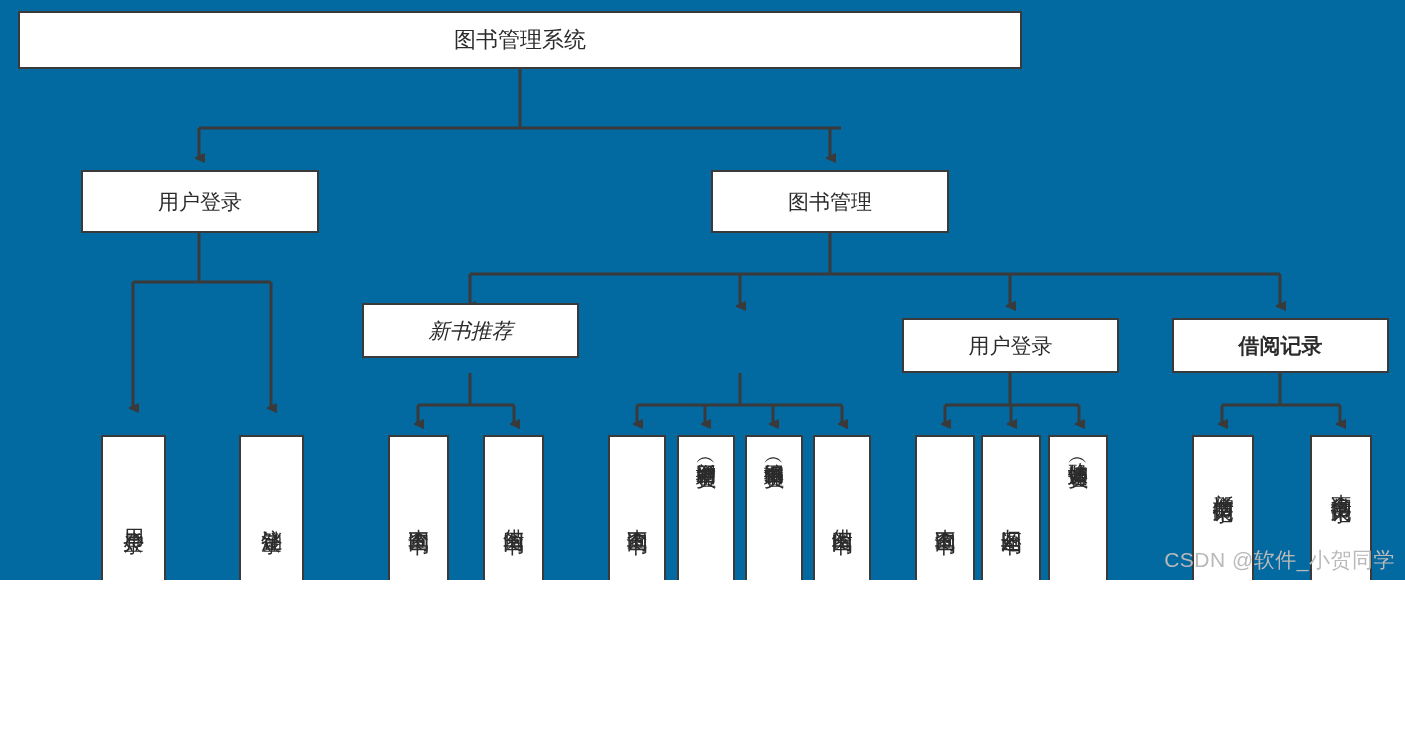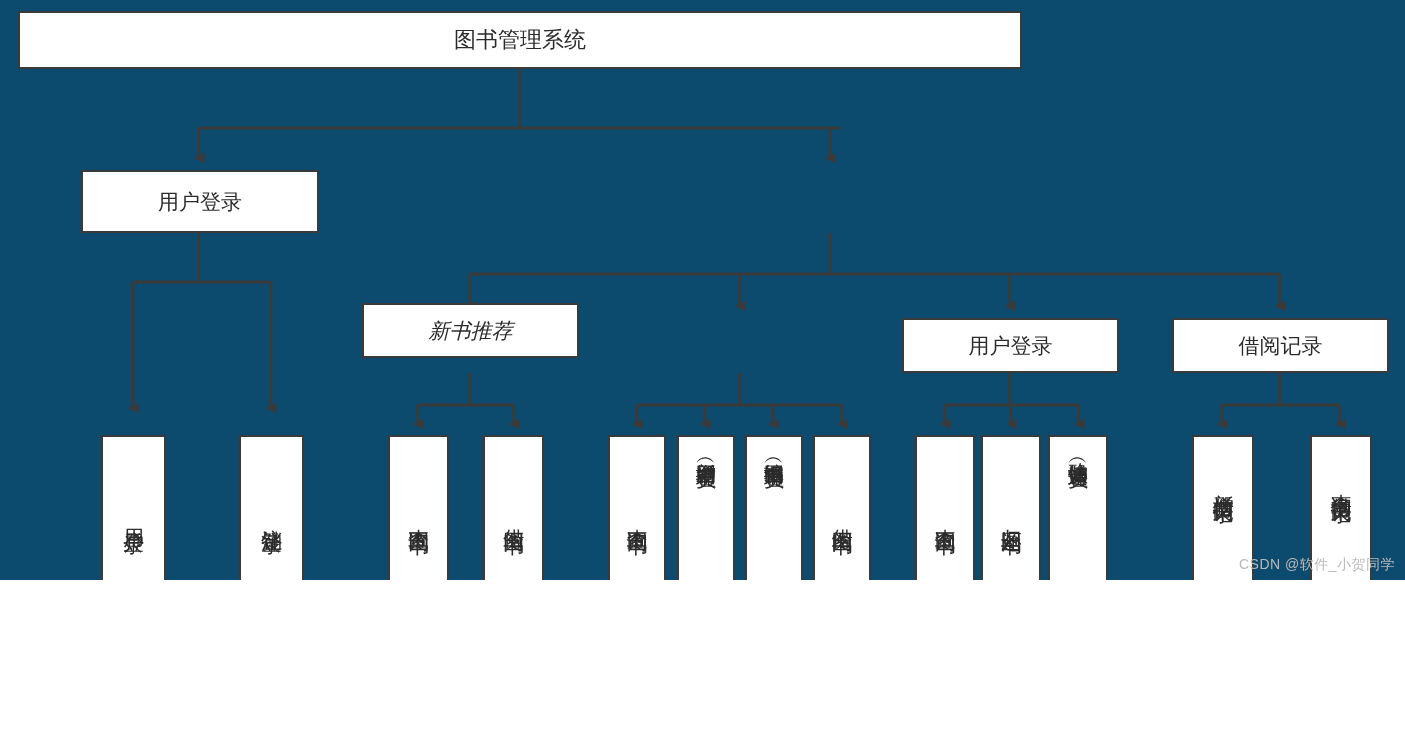--- a/index.html
+++ b/index.html
@@ -1,26 +1,26 @@
 <!DOCTYPE html>
 <html><head>
 <meta charset="utf-8">
 <style>
   html,body{margin:0;padding:0;background:#ffffff;}
   body{font-family:"Liberation Sans","DejaVu Sans",sans-serif;}
-  #canvas{position:relative;width:1405px;height:580px;background:#0c4a6e;overflow:hidden;}
+  #canvas{position:relative;width:1405px;height:580px;background:#0369a1;overflow:hidden;}
   .node{position:absolute;box-sizing:border-box;background:#ffffff;border:2px solid #3a3a3a;display:flex;align-items:center;justify-content:center;}
   .node .lbl{color:#2b2b2b;white-space:nowrap;}
   .h-node .lbl{font-size:21px;line-height:1.1;}
   .root .lbl{font-size:22px;}
   .v-node{align-items:flex-start;justify-content:center;padding-top:10px;}
   .v-node .lbl{writing-mode:vertical-rl;text-orientation:upright;font-size:21px;line-height:1.35;letter-spacing:2px;white-space:nowrap;}
   .v-node.small .lbl{font-size:20px;letter-spacing:1px;}
   svg.links{position:absolute;left:0;top:0;width:1405px;height:747px;pointer-events:none;}
-  .watermark{position:absolute;right:10px;bottom:6px;color:#b9b9b9;font-size:14px;letter-spacing:.5px;white-space:nowrap;}
+  .watermark{position:absolute;right:10px;bottom:6px;color:#b9b9b9;font-size:21px;letter-spacing:.5px;white-space:nowrap;}
 </style>
 </head>
 <body>
 
 <div id="canvas">
 
   <svg class="links" viewBox="0 0 1405 747">
     <defs>
       <marker id="arrow" markerWidth="10" markerHeight="10" refX="5" refY="6" orient="auto" markerUnits="userSpaceOnUse">
         <path d="M0,0 L10,0 L5,12 z" fill="#3a3a3a"></path>
@@ -70,28 +70,31 @@
     </g>
   </svg>
 
   <div class="node h-node root" style="left:18px;top:11px;width:1004px;height:58px;">
     <span class="lbl">图书管理系统</span>
   </div>
 
   <div class="node h-node" style="left:81px;top:170px;width:238px;height:63px;">
     <span class="lbl">用户登录</span>
   </div>
+  <div class="node h-node" style="left:711px;top:170px;width:238px;height:63px;">
+    <span class="lbl">图书管理</span>
+  </div>
 
   <div class="node h-node" style="left:362px;top:303px;width:217px;height:55px;font-style:italic;">
     <span class="lbl">新书推荐</span>
   </div>
   <div class="node h-node" style="left:902px;top:318px;width:217px;height:55px;">
     <span class="lbl">用户登录</span>
   </div>
-  <div class="node h-node" style="left:1172px;top:318px;width:217px;height:55px;">
+  <div class="node h-node" style="left:1172px;top:318px;width:217px;height:55px;font-weight:bold;">
     <span class="lbl">借阅记录</span>
   </div>
 
   <div class="node v-node" style="left:101px;top:435px;width:65px;height:300px;padding-top:75px;">
     <span class="lbl">用户登录</span>
   </div>
   <div class="node v-node" style="left:239px;top:435px;width:65px;height:300px;padding-top:75px;">
     <span class="lbl">注销登录</span>
   </div>
 

